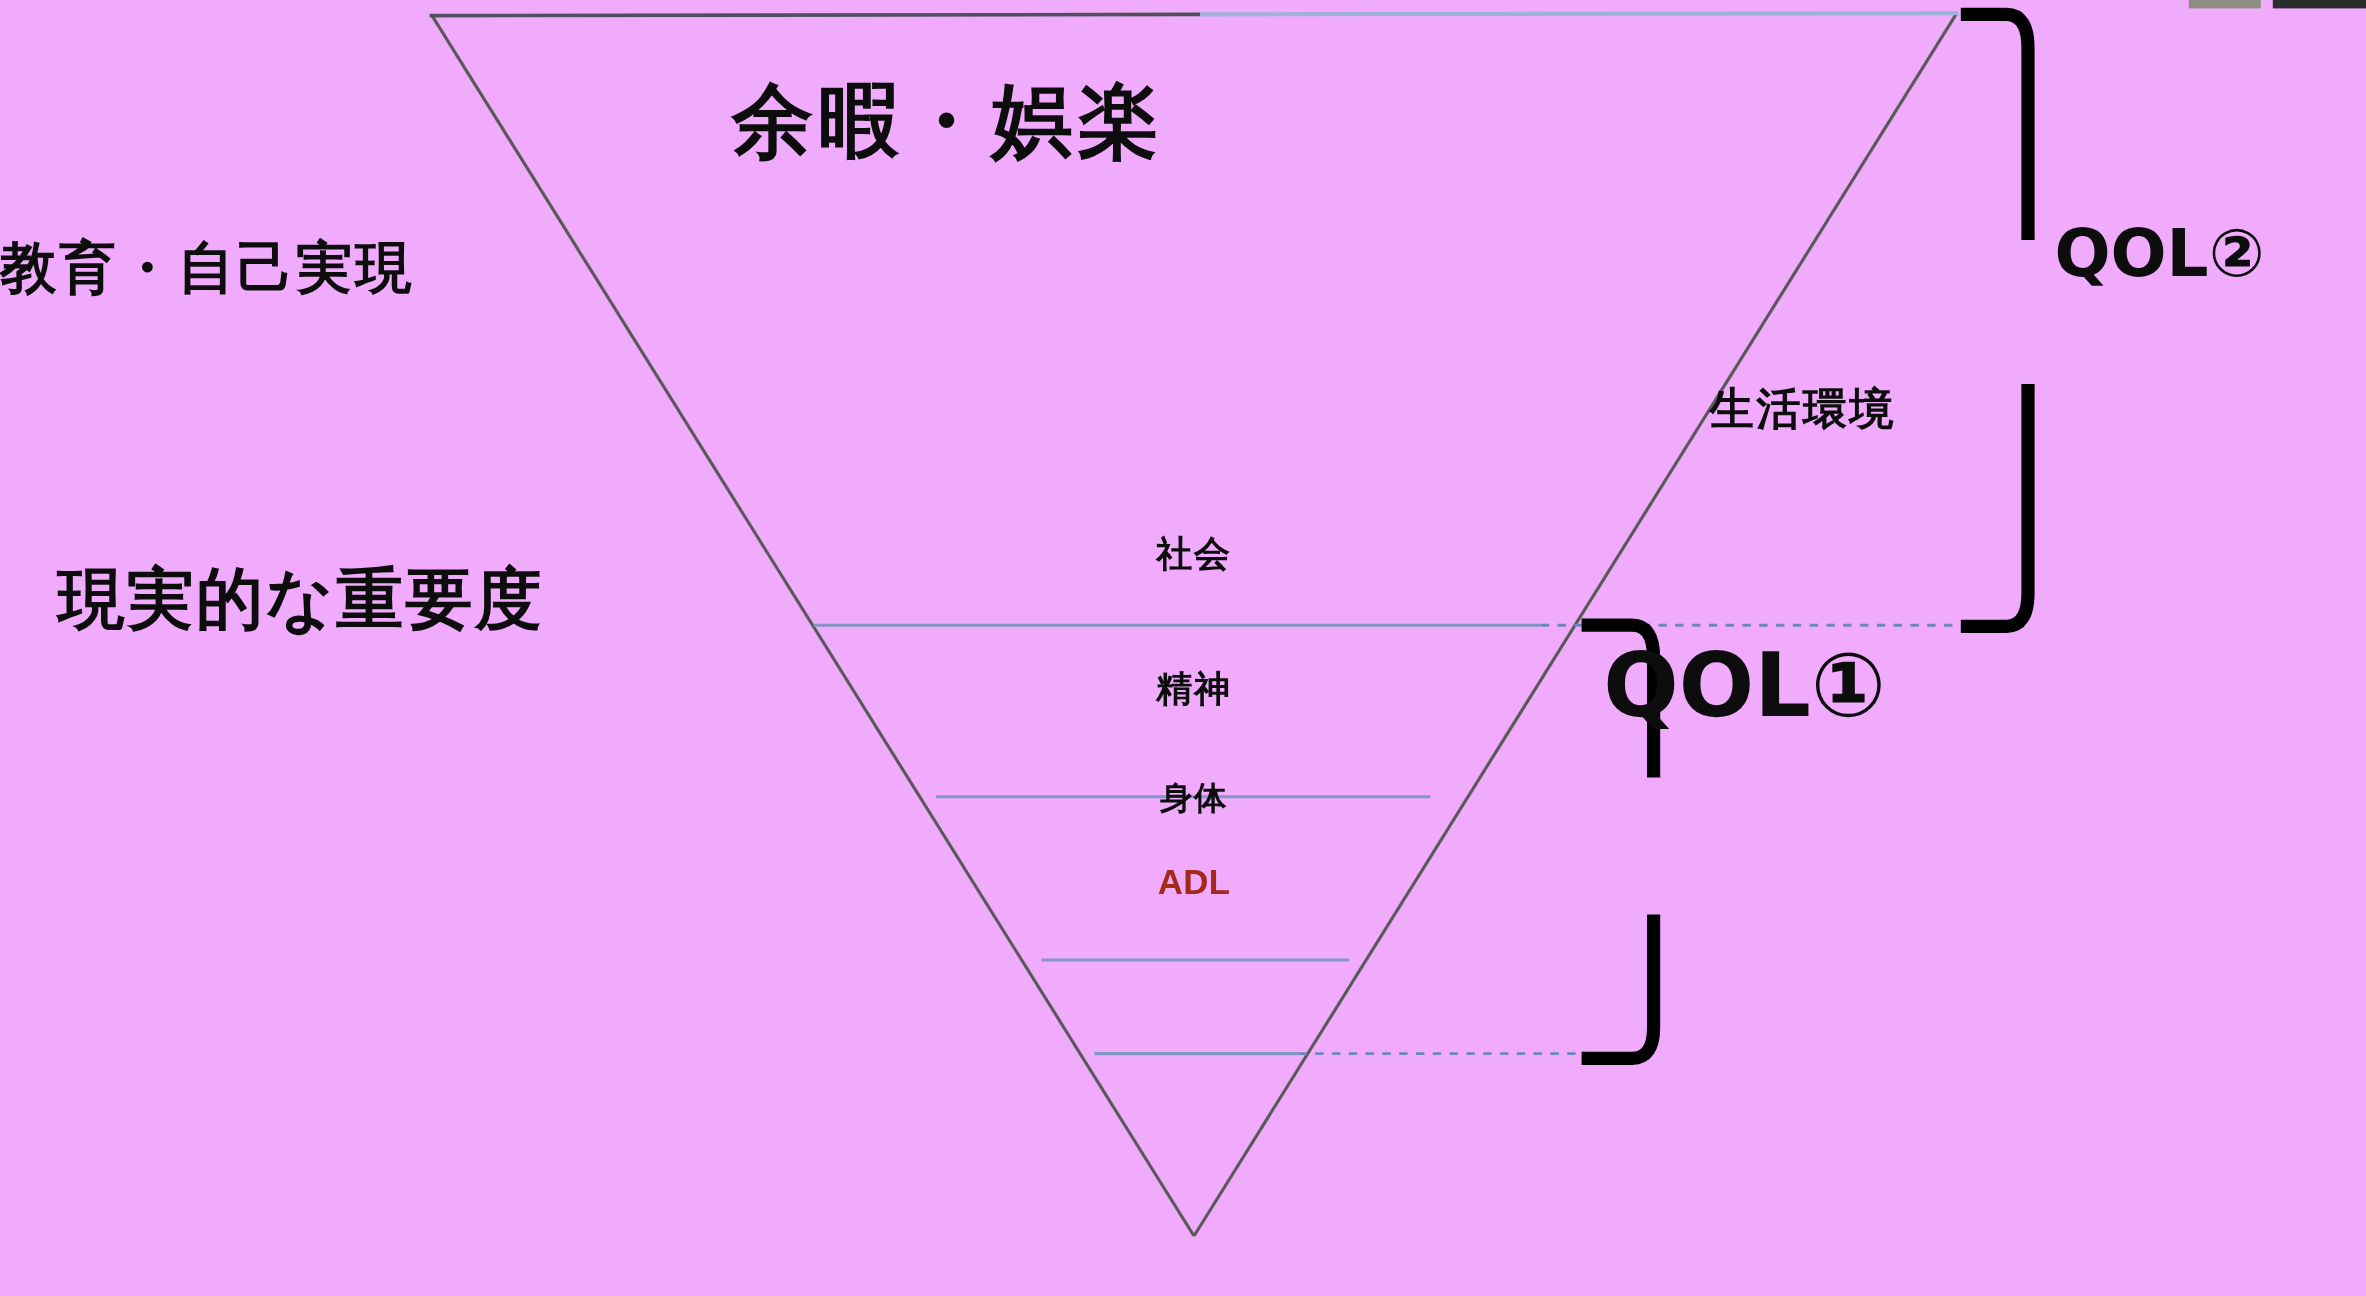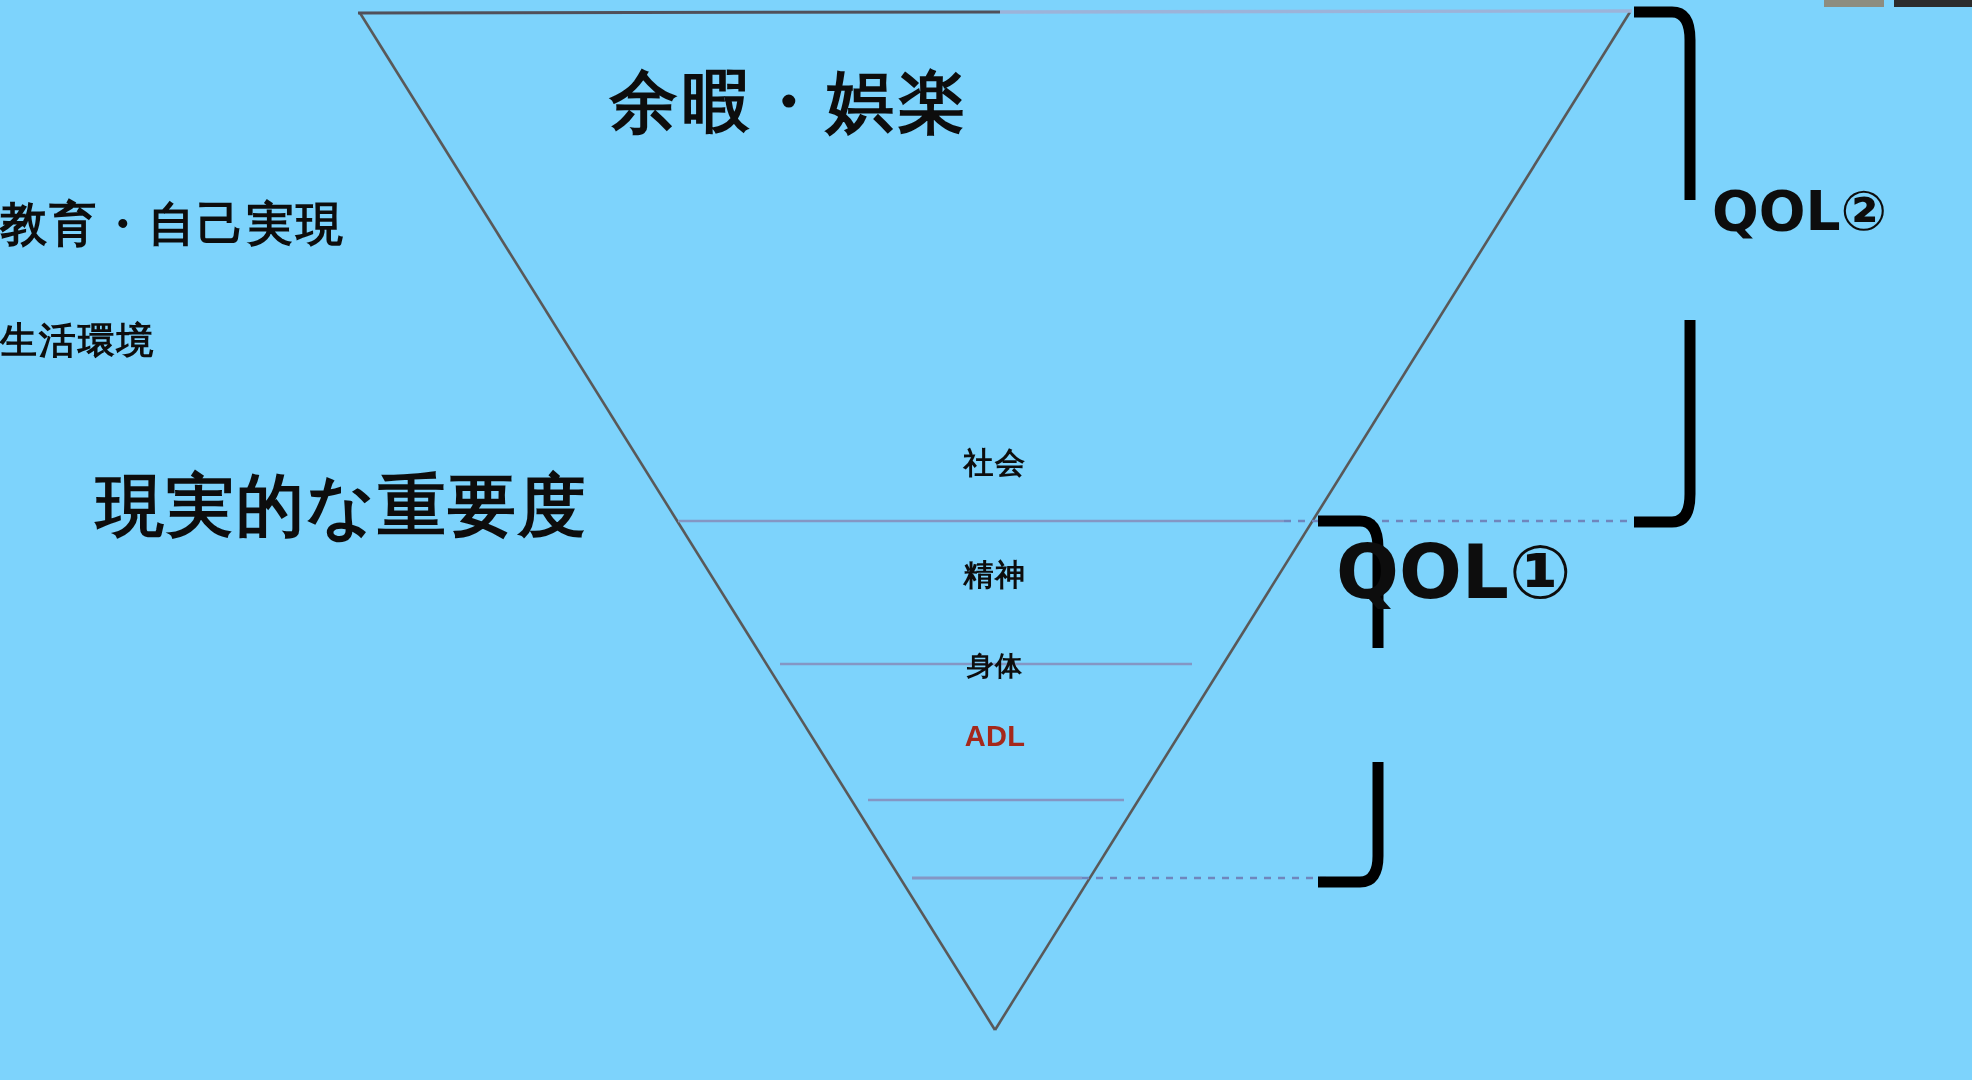--- a/index.html
+++ b/index.html
@@ -11,21 +11,21 @@
   body {
     width: 1972px;
     height: 1080px;
     overflow: hidden;
     font-family: "Liberation Sans", "DejaVu Sans", sans-serif;
   }
   #stage {
     position: relative;
     width: 1972px;
     height: 1080px;
-    background: #7dd3fc;
+    background: #f0abfc;
   }
   #vector-layer {
     position: absolute;
     left: 0;
     top: 0;
     width: 1972px;
     height: 1080px;
   }
   .txt {
     position: absolute;
@@ -46,21 +46,21 @@
     letter-spacing: 0.06em;
   }
   #label-education {
     left: 0; top: 200px; width: 1580px;
     text-align: left;
     font-size: 47px;
     letter-spacing: 0.05em;
   }
   #label-living {
     left: 0; top: 322px; width: 1580px;
-    text-align: left;
+    text-align: right;
     font-size: 37px;
     letter-spacing: 0.05em;
   }
   #label-society {
     left: 0; top: 448px; width: 1990px;
     text-align: center;
     font-size: 30px;
     letter-spacing: 0.05em;
   }
   #label-mental {
@@ -79,23 +79,22 @@
     left: 0; top: 722px; width: 1990px;
     text-align: center;
     font-size: 29px;
     color: #a5281b;
     font-weight: 700;
     letter-spacing: 0.01em;
   }
   
   #label-importance {
     left: 48px; top: 472px;
-    font-size: 68px;
+    font-size: 56px;
     letter-spacing: 0.03em;
-    margin-left: 48px;
   }
   
   #label-qol2 {
     left: 1712px; top: 184px;
     font-size: 55px;
     letter-spacing: 0.0em;
   }
   #label-qol1 {
     left: 1336px; top: 535px;
     font-size: 74px;

